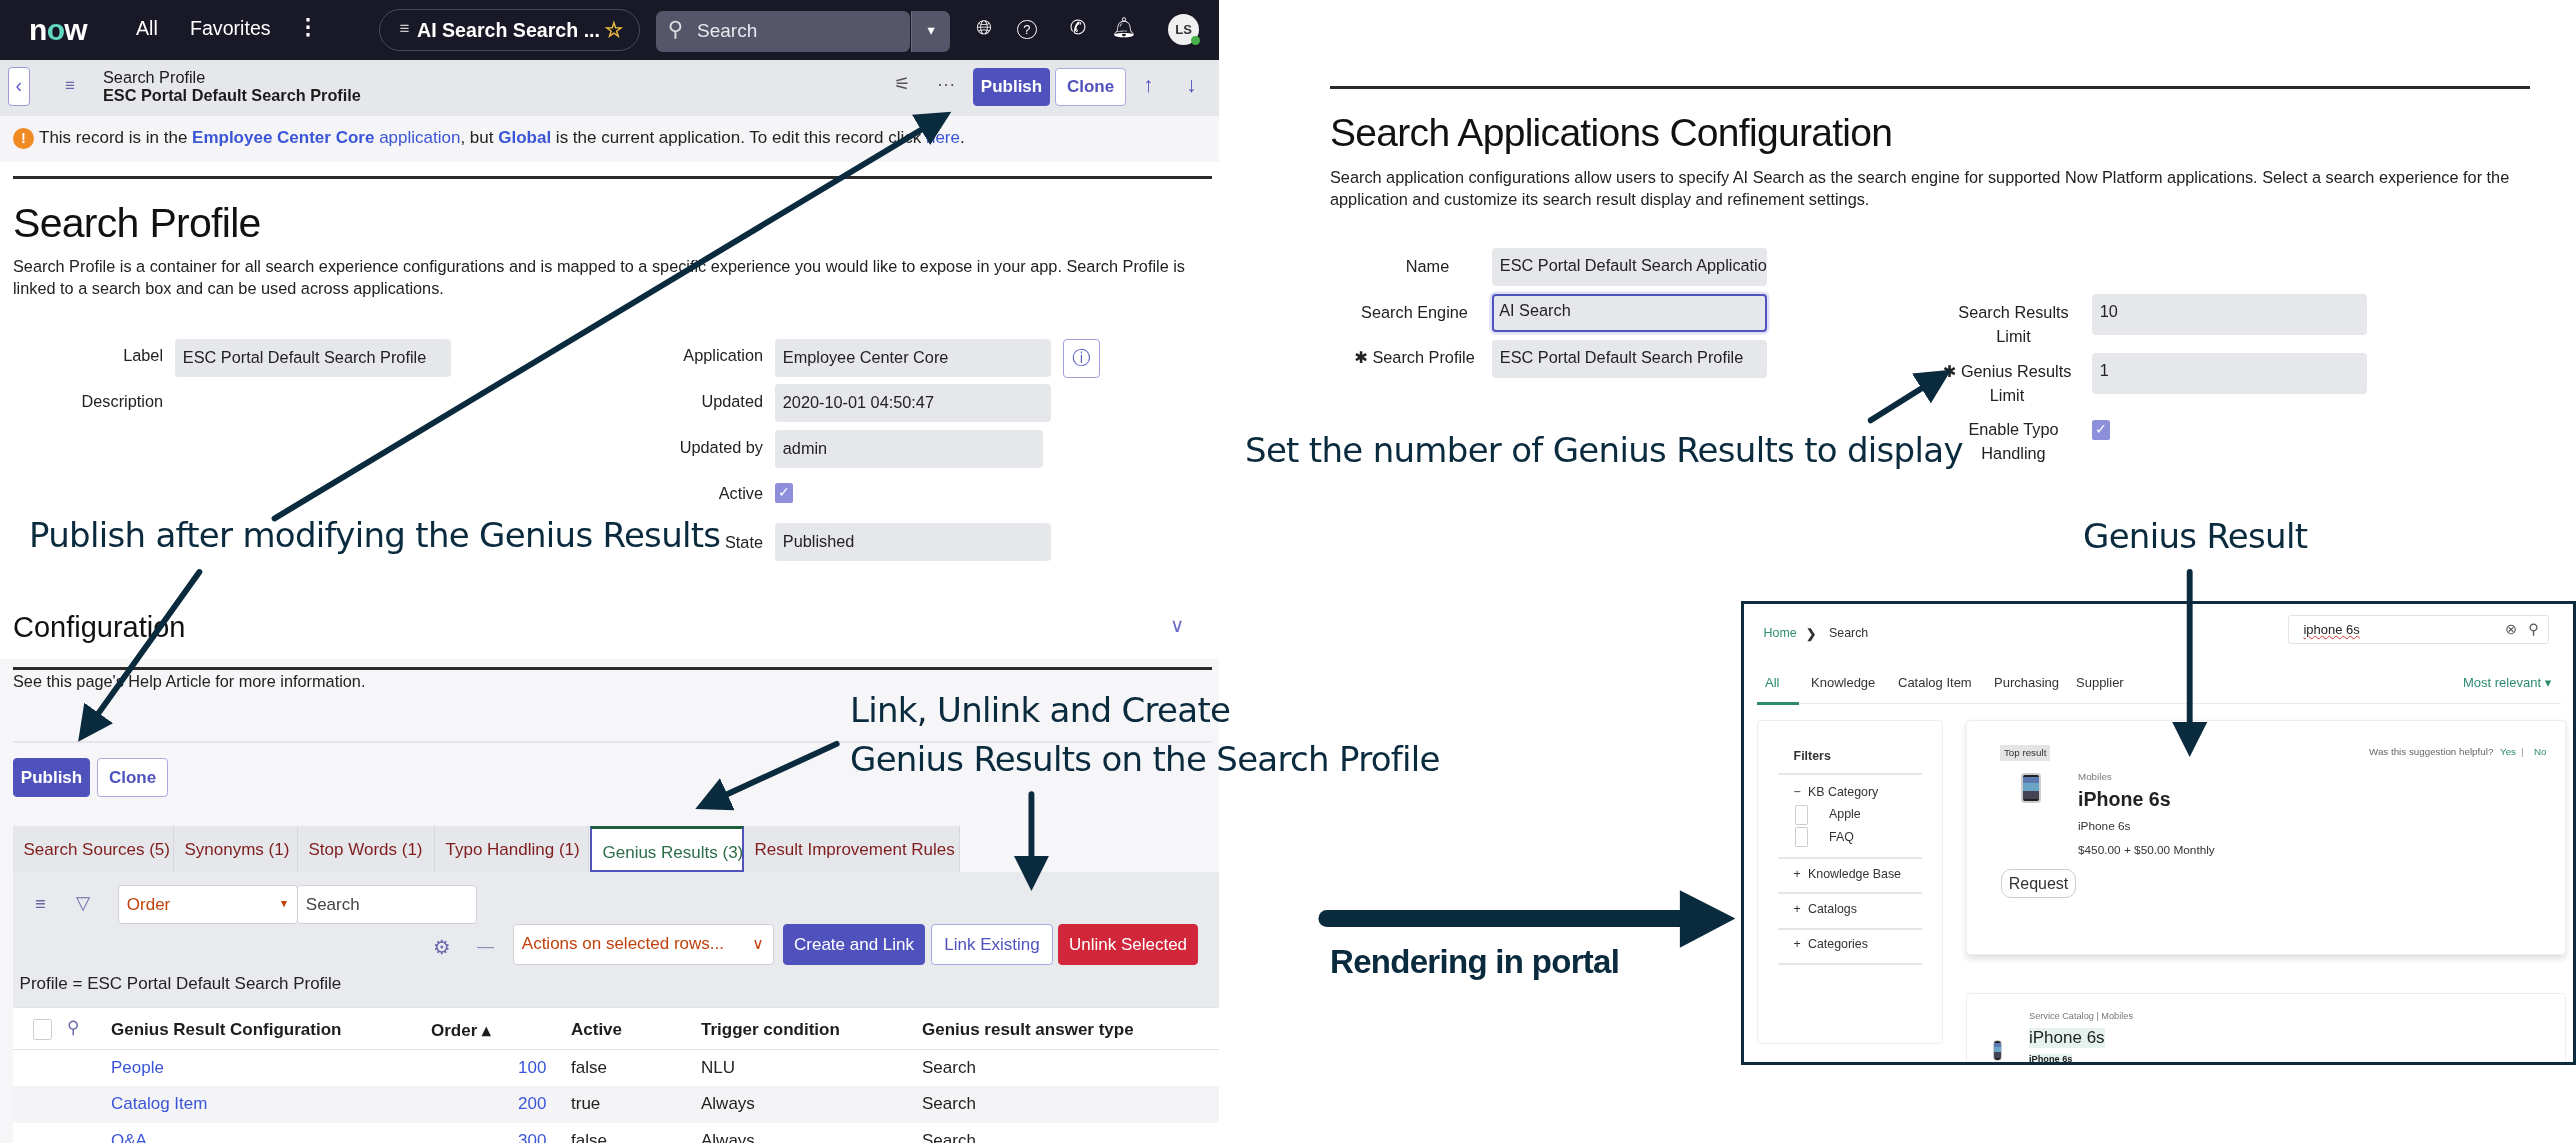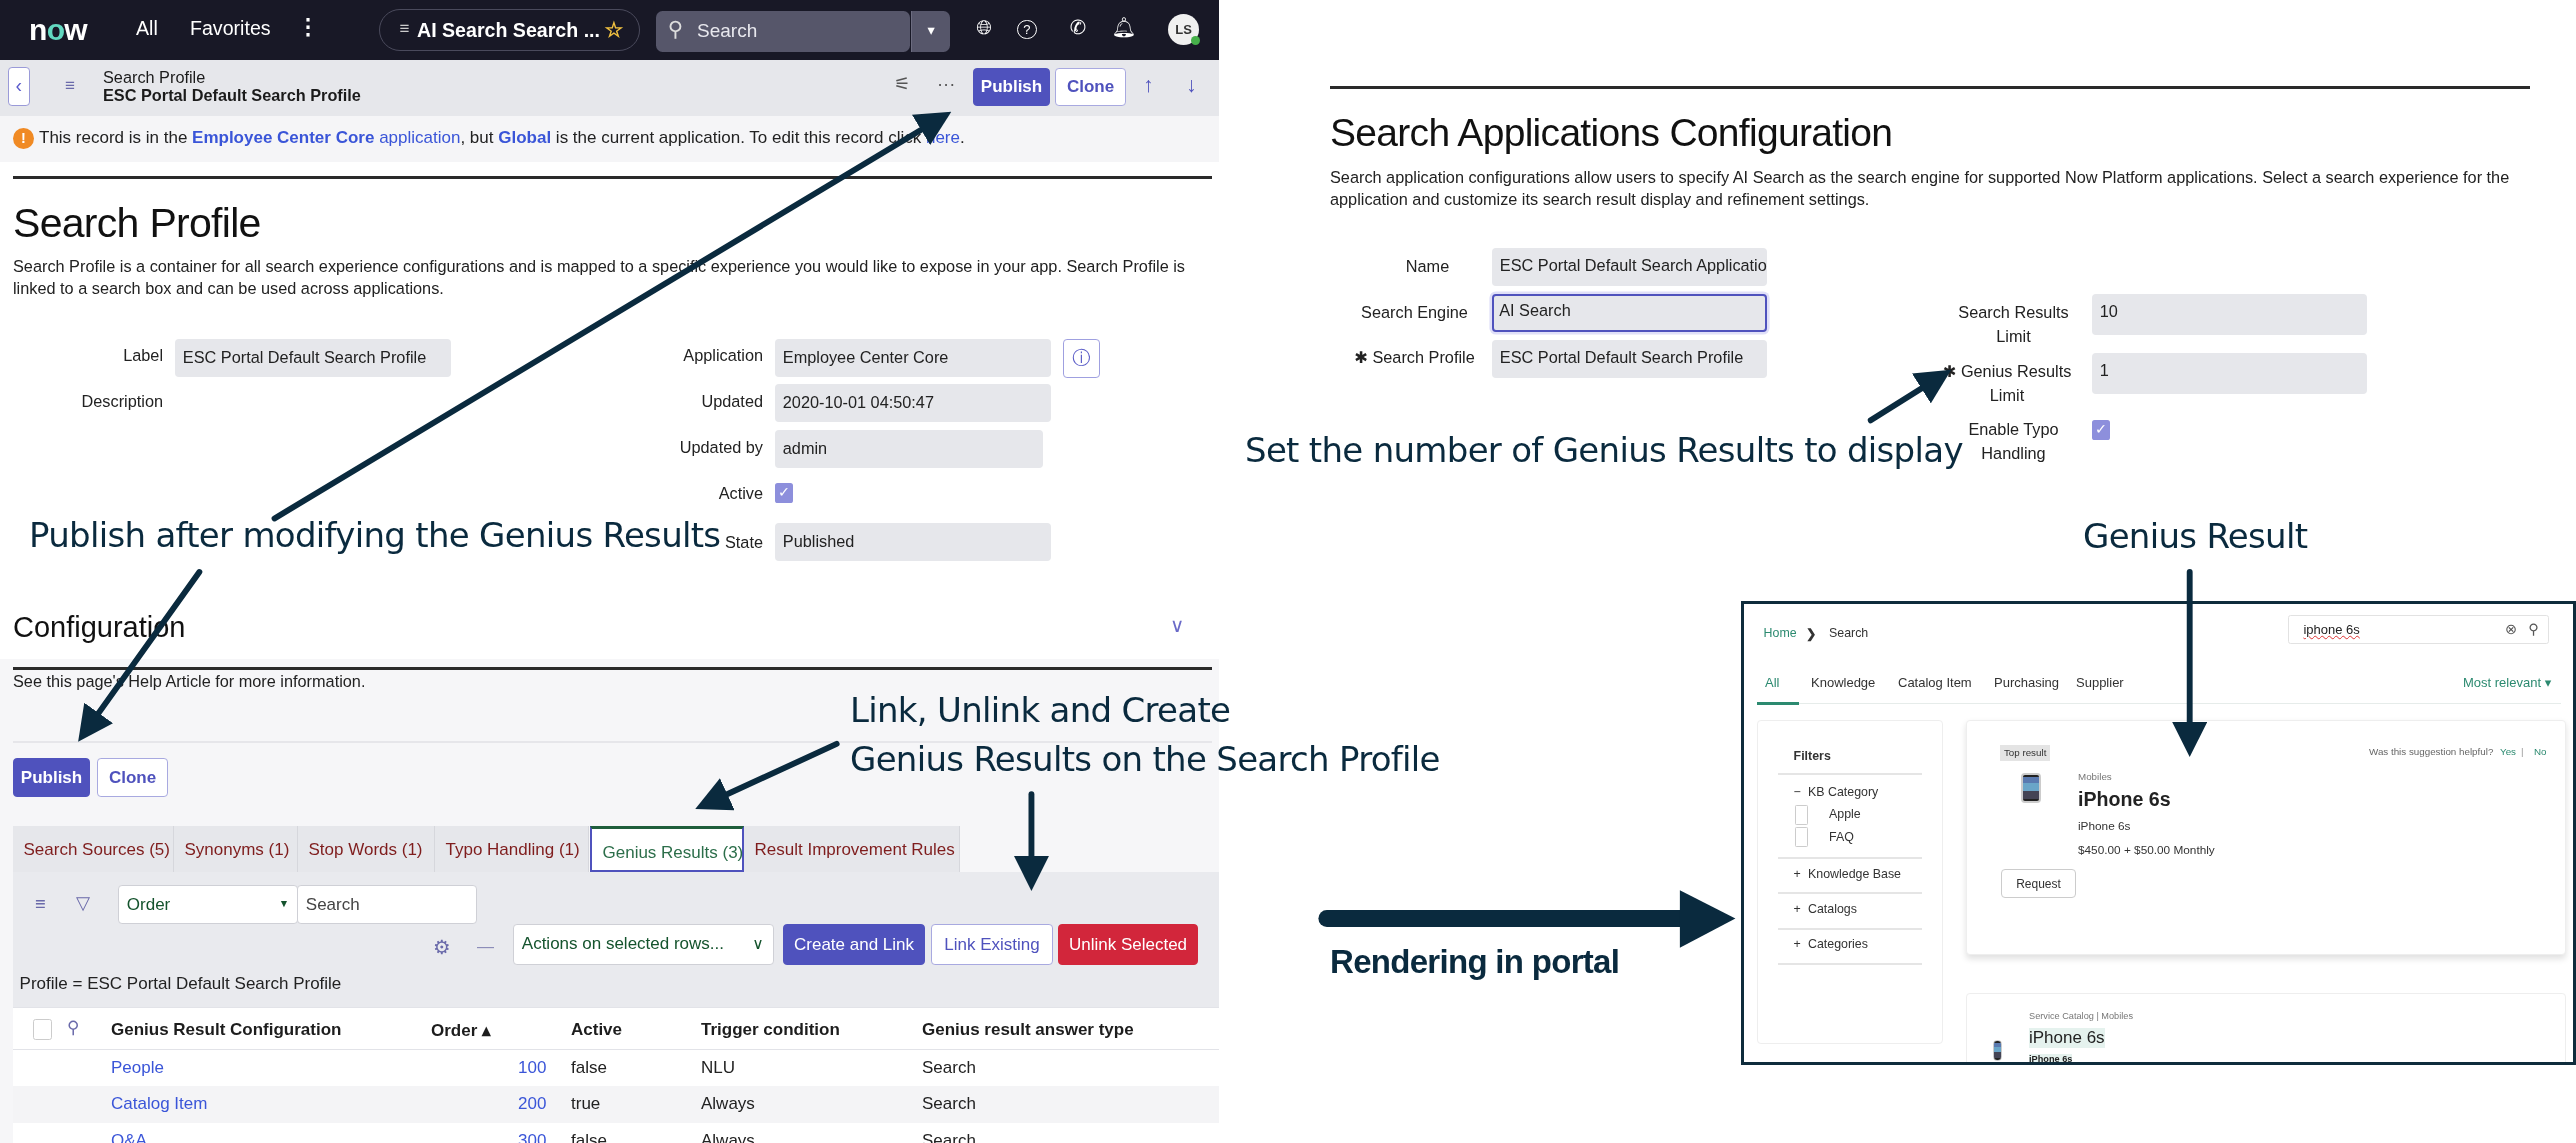--- a/index.html
+++ b/index.html
@@ -52,21 +52,21 @@
   .cfg-title { position: absolute; left: 13px; top: 611px; font-size: 29px; color: #111; }
   .cfg-chev { position: absolute; left: 1170px; top: 614px; font-size: 19.6px; color: #6a6ac8; }
   .helpline { position: absolute; left: 13px; top: 672px; font-size: 16.3px; color: #222; }
 
   .tabs { position: absolute; left: 13px; top: 826px; height: 46px; }
   .tab { position: absolute; top: 0; height: 46px; background: #e6e7eb; border-right: 1.3px solid #d6d7dc; font-size: 17px; color: #7f1d1d; padding: 14.4px 10.5px 0 10.5px; white-space: nowrap; }
   .tab.active { background: #fff; color: #2c6e4a; border: 2px solid #4f52bd; border-top: 3.9px solid #1f5e3b; }
 
   .rel-panel { position: absolute; left: 13px; top: 872px; width: 1206px; height: 272px; background: #fff; }
   .rel-toolbar { position: absolute; left: 0; top: 0; width: 1206px; height: 139px; background: #e9eaee; }
-  .sel { position: absolute; background: #fff; border: 1.3px solid #cfd0d6; border-radius: 3.9px; font-size: 17px; color: #14532d; padding: 9.2px 7.8px; }
+  .sel { position: absolute; background: #fff; border: 1.3px solid #cfd0d6; border-radius: 3.9px; font-size: 17px; color: #c2410c; padding: 9.2px 7.8px; }
   .profile-cond { position: absolute; left: 19.6px; top: 974px; font-size: 17px; color: #222; }
   .thead { position: absolute; left: 13px; top: 1007px; width: 1206px; height: 43px; background: #fff; border-top: 1.3px solid #e2e3e8; border-bottom: 1.3px solid #e2e3e8; }
   .th { position: absolute; top: 11.8px; font-size: 17px; font-weight: bold; color: #1d1d1d; }
   .trow { position: absolute; left: 13px; width: 1206px; height: 37px; }
   .td { position: absolute; top: 7.8px; font-size: 17px; color: #222; }
   .td.link { color: #3a55d8; }
 
   
   .rlabel { position: absolute; font-size: 16.3px; color: #222; text-align: center; line-height: 23.5px; }
   .rval { position: absolute; background: #e6e7eb; border-radius: 3.9px; font-size: 16.3px; color: #222; padding: 7.8px 7.8px; white-space: nowrap; overflow: hidden; }
@@ -312,21 +312,21 @@
     <span class="abs" style="left:33px;top:23.5px;background:#e4e4e4;font-size:9.8px;color:#333;padding:2.6px 3.9px">Top result</span>
     <span class="abs" style="left:402px;top:25px;font-size:9.8px;color:#666">Was this suggestion helpful?</span>
     <span class="abs" style="left:533px;top:25px;font-size:9.8px;color:#2c8a70">Yes</span>
     <span class="abs" style="left:554px;top:25px;font-size:9.8px;color:#999">|</span>
     <span class="abs" style="left:567px;top:25px;font-size:9.8px;color:#2c8a70">No</span>
     <div class="p-phone" style="left:54px;top:52px;width:19.6px;height:30px"></div>
     <span class="abs" style="left:111px;top:50px;font-size:9.8px;color:#777">Mobiles</span>
     <span class="abs" style="left:111px;top:67px;font-size:19.6px;color:#222;font-weight:bold">iPhone 6s</span>
     <span class="abs" style="left:111px;top:98px;font-size:11.8px;color:#333">iPhone 6s</span>
     <span class="abs" style="left:111px;top:122px;font-size:11.8px;color:#333">$450.00 + $50.00 Monthly</span>
-    <button class="abs" style="left:34px;top:148px;width:75px;height:29px;background:#fff;border:1.3px solid #ccc;border-radius:4px;font-size:12px;color:#333">Request</button>
+    <button class="abs" style="left:34px;top:148px;width:75px;height:29px;background:#fff;border:1.3px solid #ccc;border-radius:10px;font-size:16px;color:#333">Request</button>
   </div>
 
   <div class="p-card2">
     <span class="abs" style="left:62px;top:17px;font-size:9.2px;color:#777">Service Catalog | Mobiles</span>
     <div class="p-phone" style="left:26px;top:46px;width:9.2px;height:21px;border-width:1.3px"></div>
     <span class="abs" style="left:62px;top:34px;font-size:17px;color:#222;background:#e5f2ee">iPhone 6s</span>
     <span class="abs" style="left:62px;top:60px;font-size:9.2px;color:#222;background:#e5f2ee;font-weight:bold">iPhone 6s</span>
   </div>
 </div>
 

